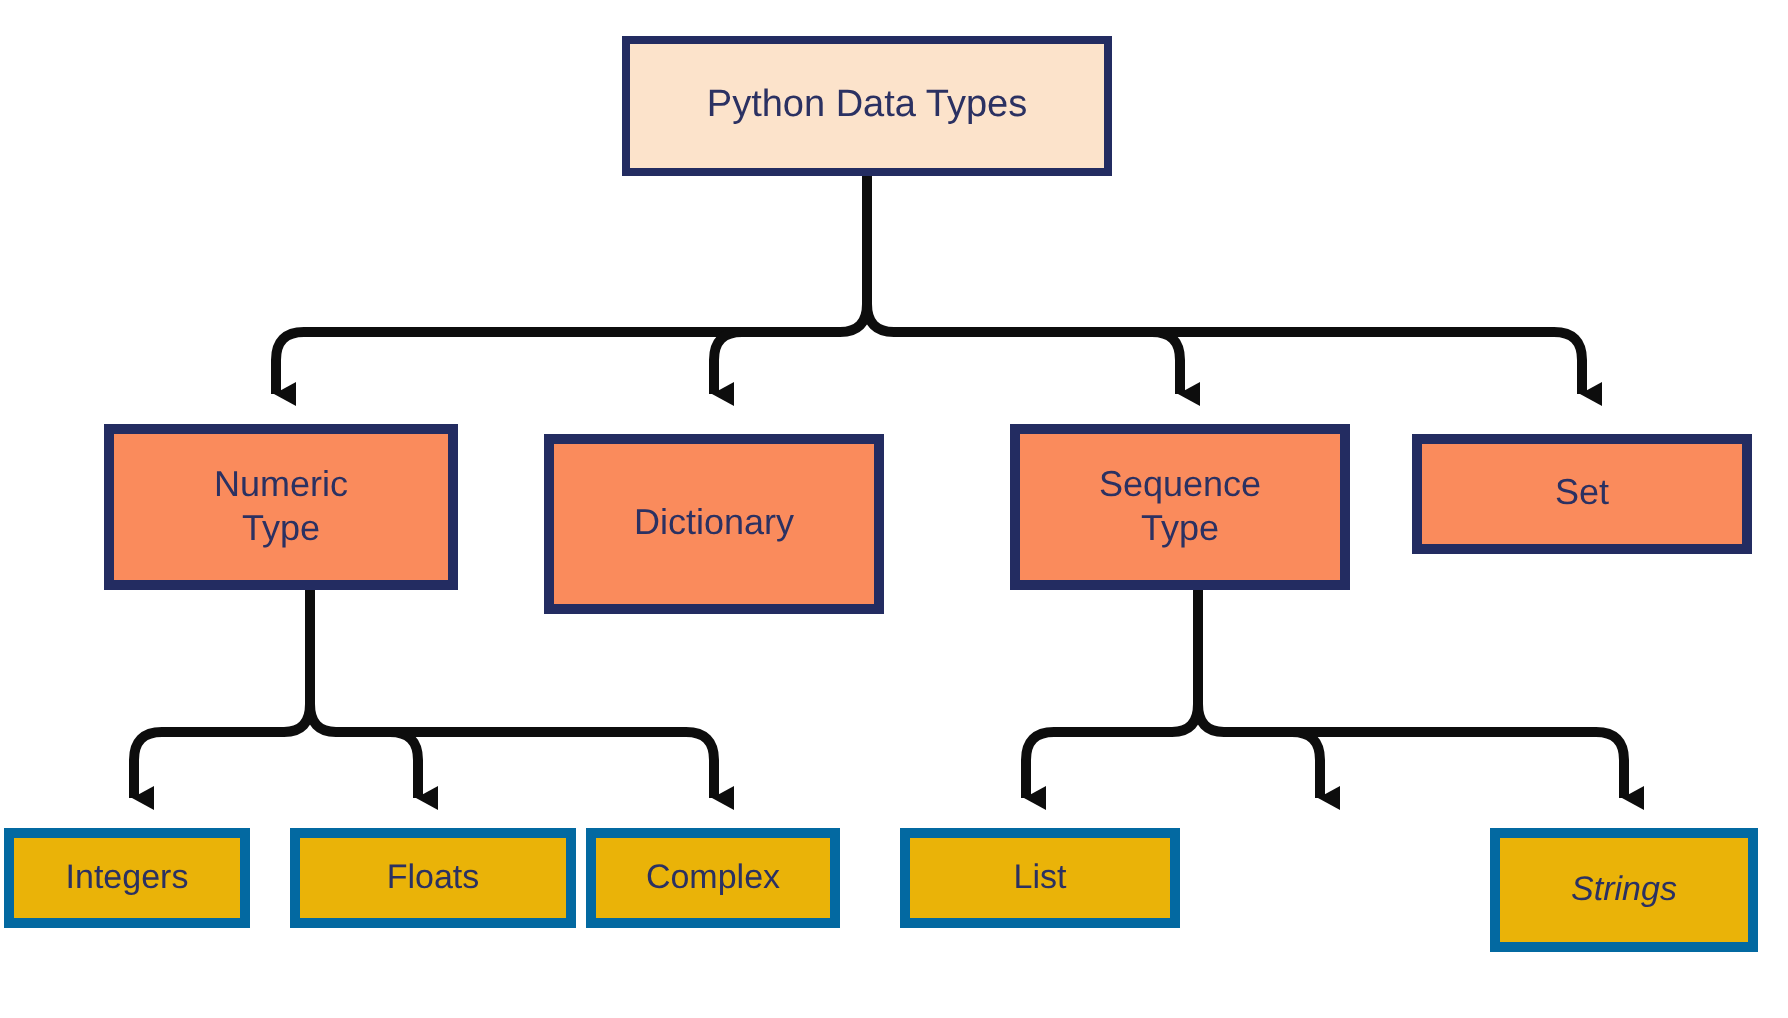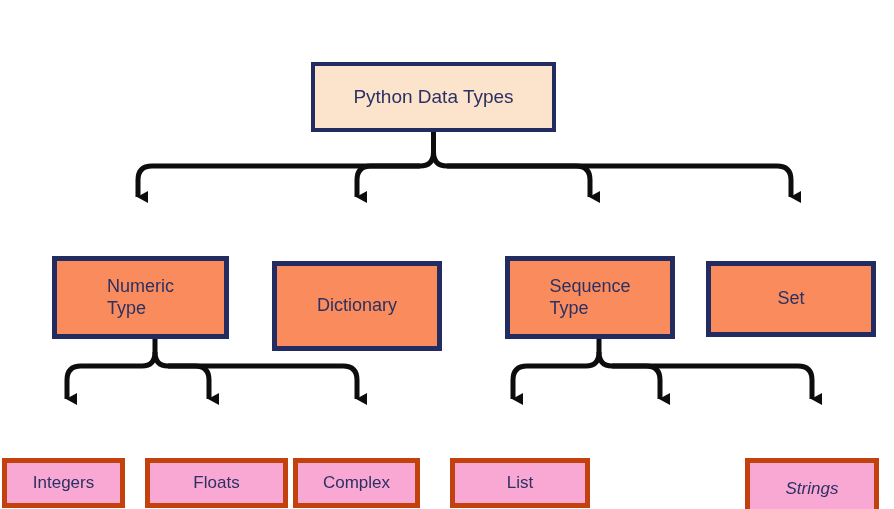--- a/index.html
+++ b/index.html
@@ -24,43 +24,42 @@
     width: 894px;
     height: 509px;
     pointer-events: none;
   }
   .node {
     position: absolute;
     box-sizing: border-box;
     display: flex;
     align-items: center;
     justify-content: center;
-    text-align: left;
+    text-align: center;
     color: #2b3162;
     line-height: 1.18;
     z-index: 3;
-    margin-top: 44px;
   }
   .node .label {
     display: block;
     white-space: pre-line;
   }
   .lvl-root {
     background: #fce3cb;
     border: 4px solid #232c61;
     font-size: 19px;
   }
   .lvl-mid {
     background: #fa8b5c;
     border: 5px solid #232c61;
     font-size: 18px;
   }
   .lvl-leaf {
-    background: #f9a8d4;
-    border: 5px solid #c2410c;
+    background: #eab308;
+    border: 5px solid #0369a1;
     font-size: 17px;
   }
 </style>
 </head>
 <body>
 
 <div id="canvas">
 
   <svg id="wires" viewBox="0 0 894 509" xmlns="http://www.w3.org/2000/svg">
     <defs>
@@ -107,21 +106,21 @@
 
   <div class="node lvl-mid" style="left:272px; top:217px; width:170px; height:90px;">
     <span class="label">Dictionary</span>
   </div>
 
   <div class="node lvl-mid" style="left:505px; top:212px; width:170px; height:83px;">
     <span class="label">Sequence
 Type</span>
   </div>
 
-  <div class="node lvl-mid" style="left:706px; top:217px; width:170px; height:76px;">
+  <div class="node lvl-mid" style="left:706px; top:217px; width:170px; height:60px;">
     <span class="label">Set</span>
   </div>
 
   <div class="node lvl-leaf" style="left:2px; top:414px; width:123px; height:50px;">
     <span class="label">Integers</span>
   </div>
 
   <div class="node lvl-leaf" style="left:145px; top:414px; width:143px; height:50px;">
     <span class="label">Floats</span>
   </div>

